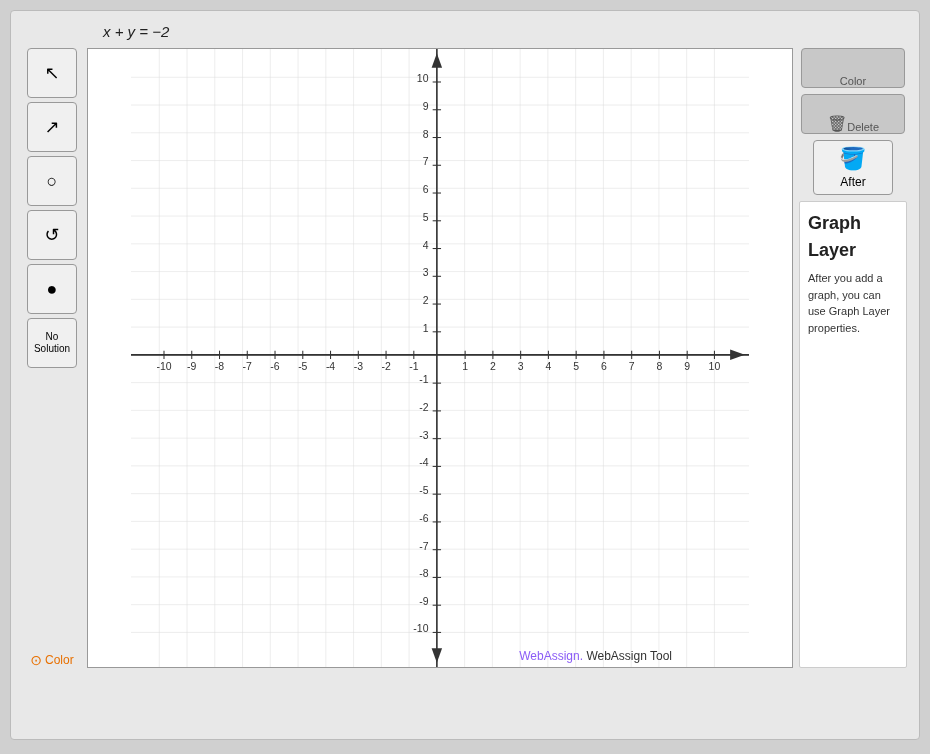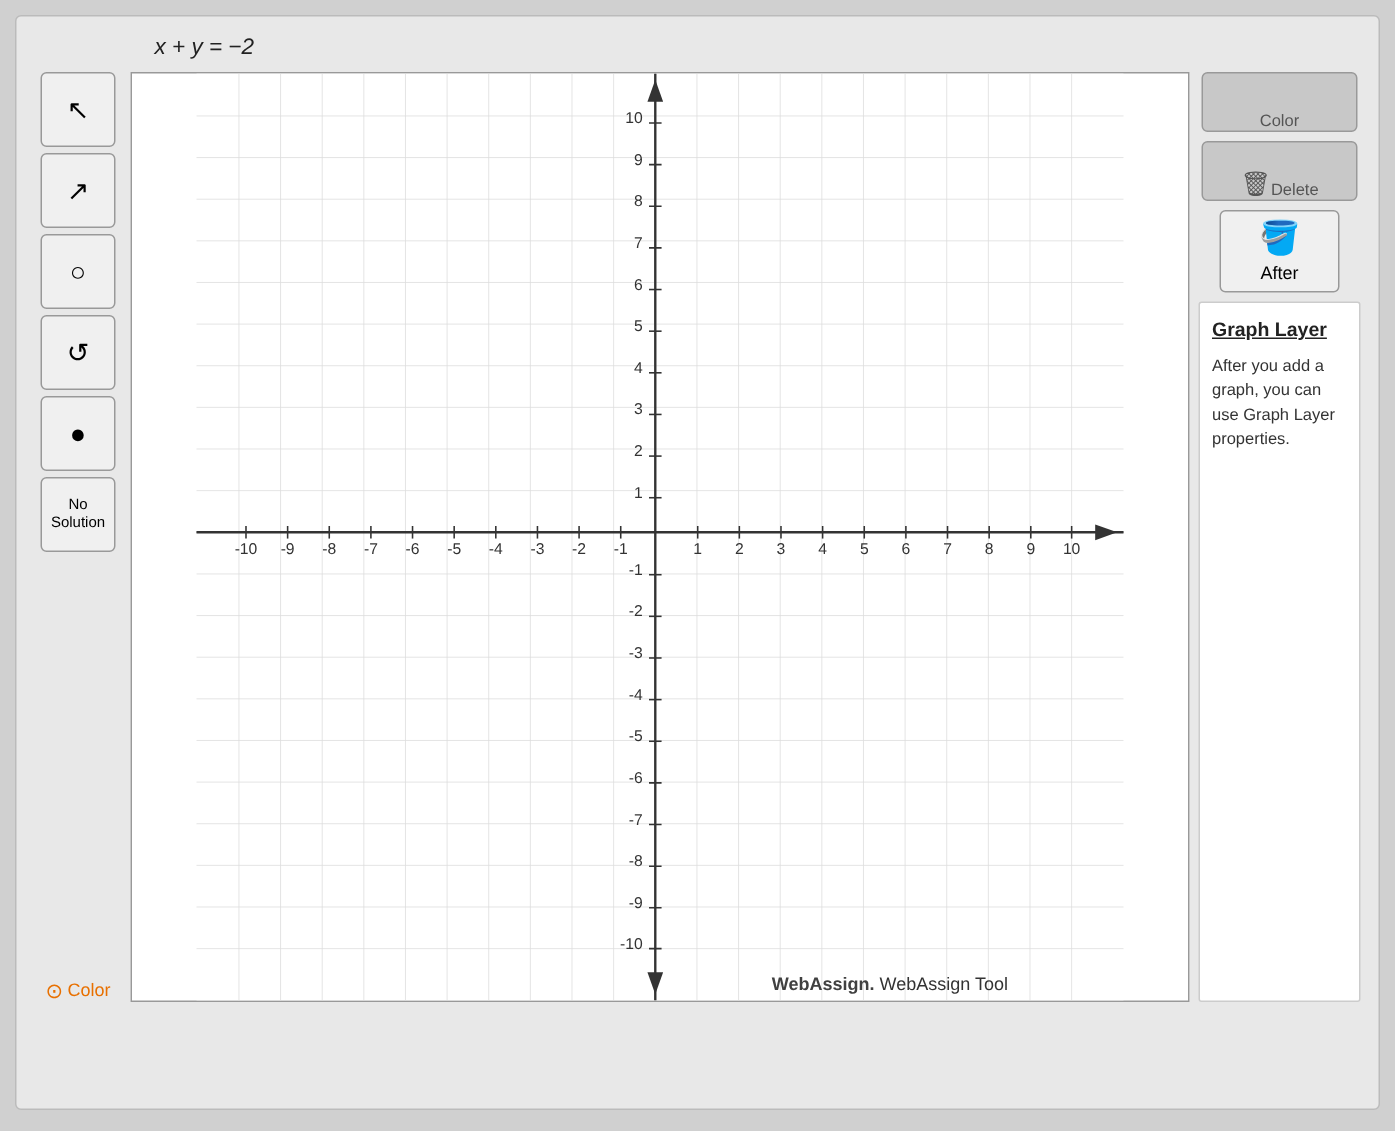--- a/index.html
+++ b/index.html
@@ -137,38 +137,37 @@
       padding: 8px;
       font-size: 12px;
       color: #222;
       line-height: 1.5;
       flex: 1;
       border-radius: 2px;
     }
 
     .graph-layer-title {
       font-weight: bold;
-      font-size: 13px;
+      font-size: 18px;
       margin-bottom: 6px;
-      text-decoration: underline;
     }
 
     .webassign-footer {
       text-align: center;
       font-size: 12px;
       color: #333;
       margin-top: 4px;
       position: absolute;
       bottom: 4px;
       right: 120px;
     }
 
     .webassign-footer span.brand {
-      color: #404040;
-      font-weight: bold;
+      color: #8b5cf6;
+      font-weight: normal;
       margin-top: 44px;
     }
   </style>
 </head>
 <body>
 
 <div class="main-container">
   <div class="equation-line">
     <i>x + y = −2</i>
   </div>

